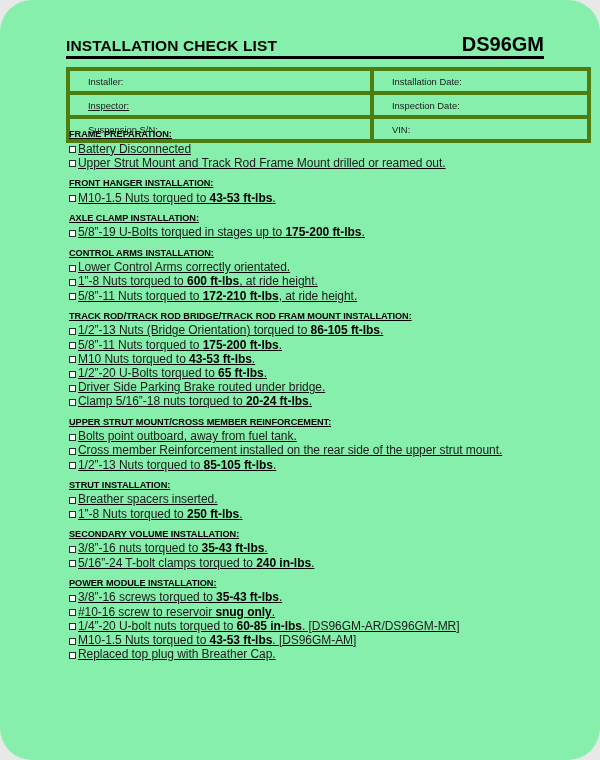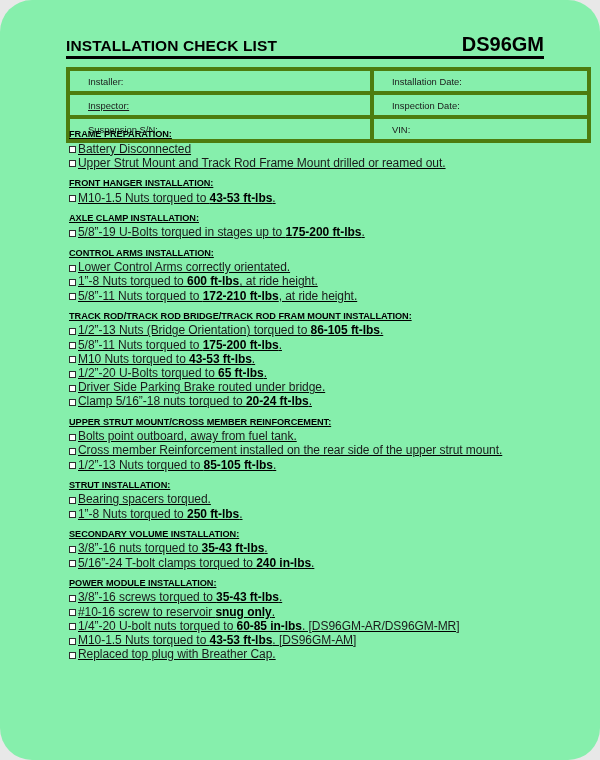--- a/index.html
+++ b/index.html
@@ -191,21 +191,21 @@
           <div class="item"><span class="cb"></span><span>Clamp 5/16”-18 nuts torqued to </span><b>20-24 ft-lbs</b><span>.</span></div>
         </div>
         <div class="section">
           <div class="sec-head">UPPER STRUT MOUNT/CROSS MEMBER REINFORCEMENT:</div>
           <div class="item"><span class="cb"></span><span>Bolts point outboard, away from fuel tank.</span></div>
           <div class="item"><span class="cb"></span><span>Cross member Reinforcement installed on the rear side of the upper strut mount.</span></div>
           <div class="item"><span class="cb"></span><span>1/2”-13 Nuts torqued to </span><b>85-105 ft-lbs</b><span>.</span></div>
         </div>
         <div class="section">
           <div class="sec-head">STRUT INSTALLATION:</div>
-          <div class="item"><span class="cb"></span><span>Bearing spacers torqued.</span></div>
+          <div class="item"><span class="cb"></span><span>Breather spacers inserted.</span></div>
           <div class="item"><span class="cb"></span><span>1”-8 Nuts torqued to </span><b>250 ft-lbs</b><span>.</span></div>
         </div>
         <div class="section">
           <div class="sec-head">SECONDARY VOLUME INSTALLATION:</div>
           <div class="item"><span class="cb"></span><span>3/8”-16 nuts torqued to </span><b>35-43 ft-lbs</b><span>.</span></div>
           <div class="item"><span class="cb"></span><span>5/16”-24 T-bolt clamps torqued to </span><b>240 in-lbs</b><span>.</span></div>
         </div>
         <div class="section">
           <div class="sec-head">POWER MODULE INSTALLATION:</div>
           <div class="item"><span class="cb"></span><span>3/8”-16 screws torqued to </span><b>35-43 ft-lbs</b><span>.</span></div>

